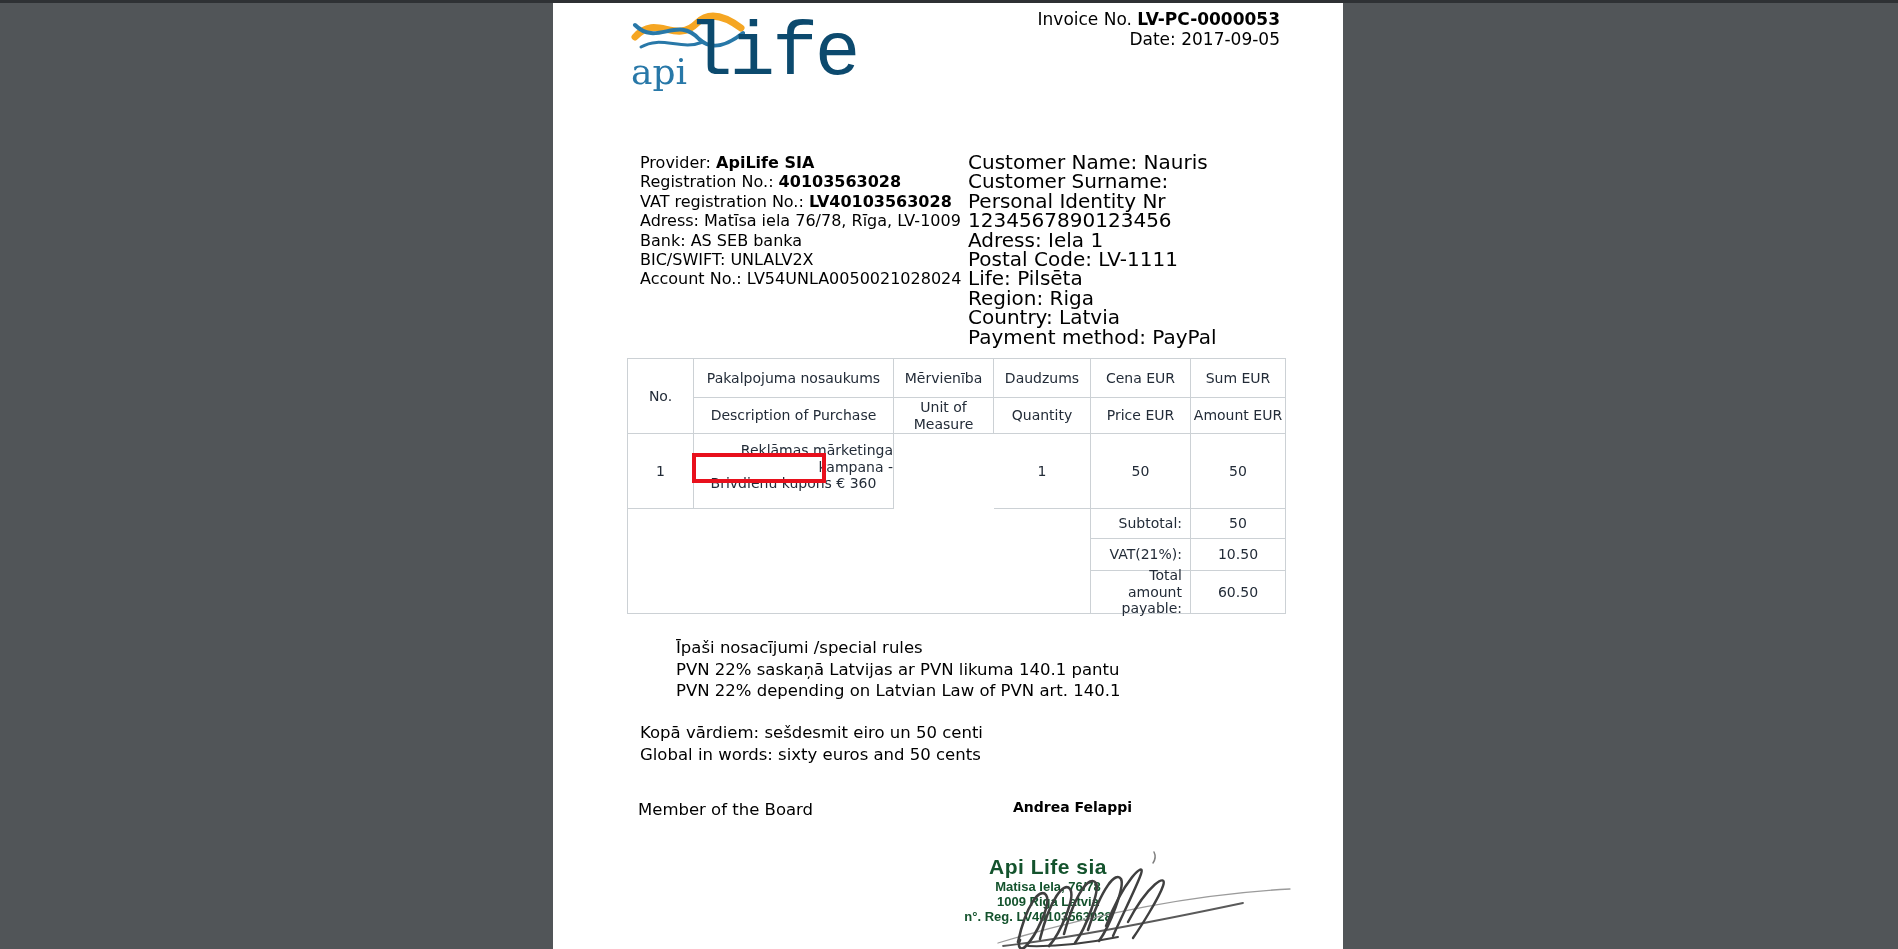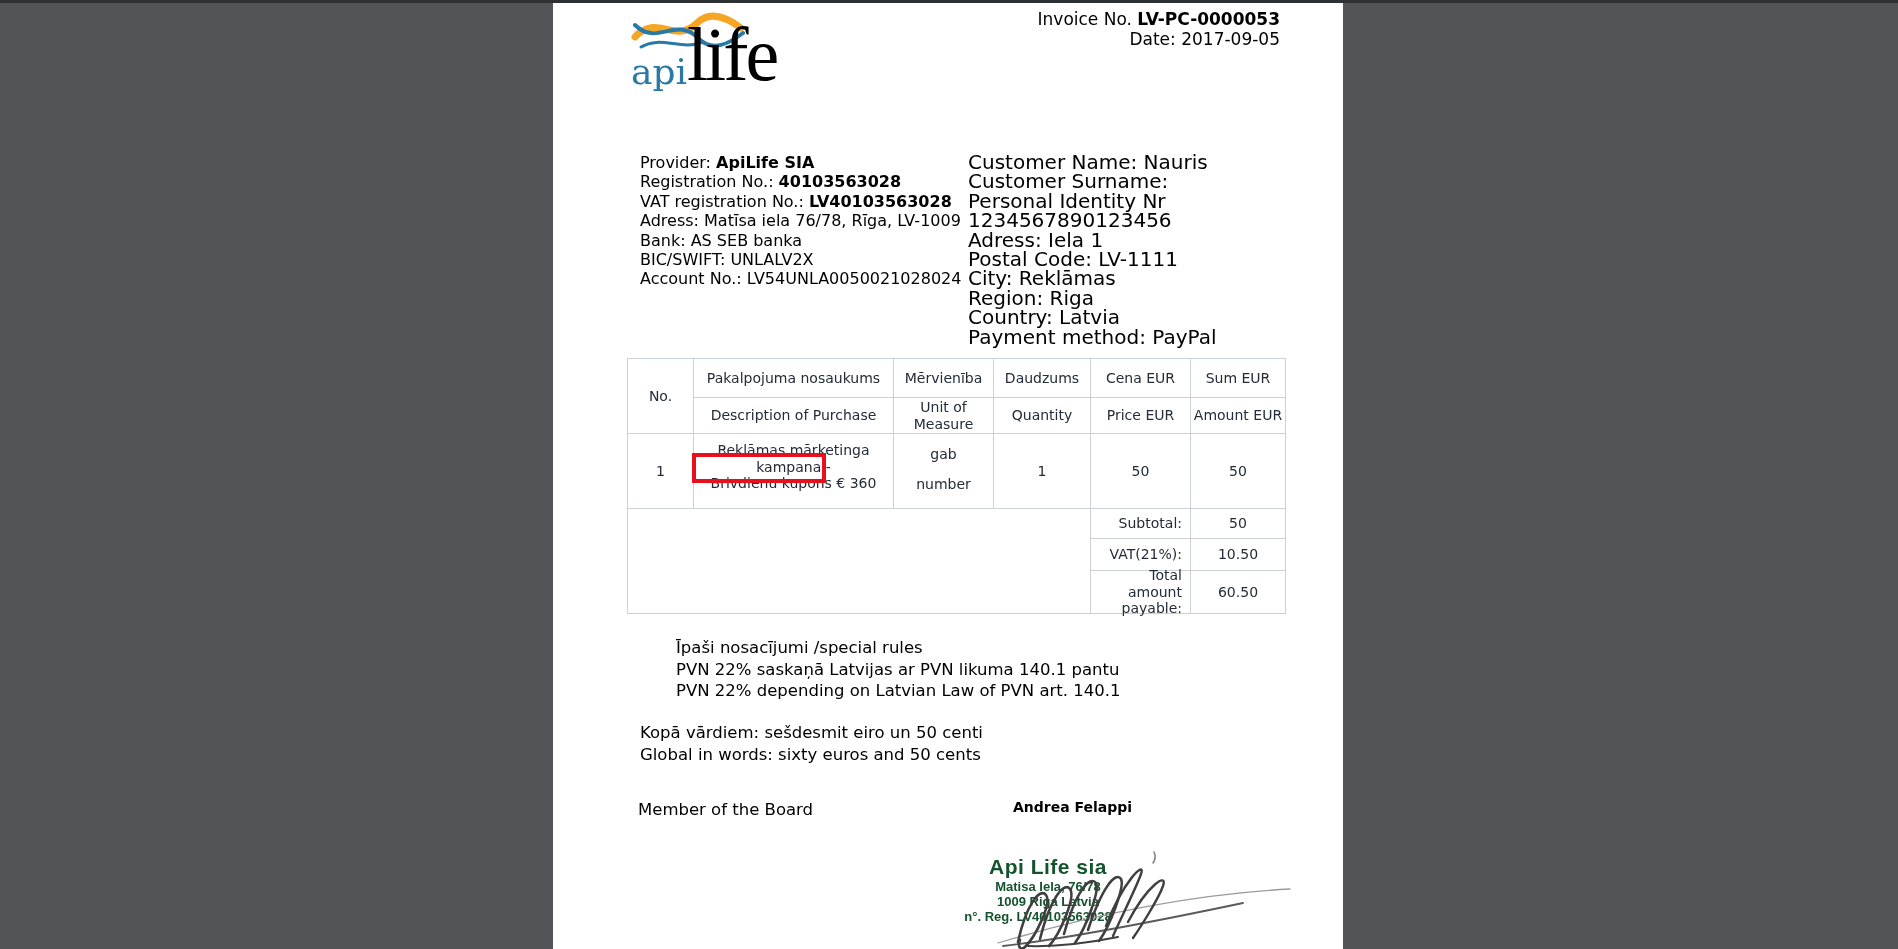--- a/index.html
+++ b/index.html
@@ -5,36 +5,36 @@
   html,body{margin:0;padding:0;background:#515558;width:1898px;height:949px;overflow:hidden;}
   *{box-sizing:border-box;}
   .topline{position:absolute;left:0;top:0;width:1898px;height:3px;background:#2e3134;}
   .paper{position:absolute;left:553px;top:3px;width:790px;height:946px;background:#ffffff;
          font-family:"DejaVu Sans",sans-serif;color:#000;}
 
   
   .logo{position:absolute;left:78px;top:4px;width:220px;height:86px;}
   .logo-waves{position:absolute;left:0;top:0;}
   .logo-api{position:absolute;left:0;top:47px;font-family:"DejaVu Serif",serif;font-size:36px;line-height:1;color:#2878a8;}
-  .logo-life{position:absolute;left:56px;top:9px;font-family:Liberation Serif, serif;font-size:76px;line-height:1;letter-spacing:-3px;color:#000000;}
+  .logo-life{position:absolute;left:56px;top:9px;font-family:Liberation Mono, monospace;font-size:76px;line-height:1;letter-spacing:-3px;color:#0c4a6e;}
 
   
   .inv-meta{position:absolute;right:63px;top:6px;text-align:right;font-size:17px;line-height:20px;}
   .inv-meta b{font-weight:bold;}
 
   
   .provider{position:absolute;left:87px;top:150px;font-size:16px;line-height:19.4px;}
   .customer{position:absolute;left:415px;top:150px;font-size:20px;line-height:19.4px;}
   .bld{font-weight:bold;}
 
   
   .tbl{position:absolute;left:74px;top:355px;width:659px;height:256px;border-top:1px solid #ccd1d5;border-left:1px solid #ccd1d5;font-size:14px;color:#232c38;}
   .cell{position:absolute;border-right:1px solid #ccd1d5;border-bottom:1px solid #ccd1d5;display:flex;align-items:center;justify-content:center;text-align:center;line-height:16.5px;}
   .cell.right{justify-content:flex-end;text-align:right;padding-right:8px;}
-  .desc-cell{flex-direction:column;justify-content:flex-start;padding-top:8px;}
+  .desc-cell{flex-direction:column;justify-content:flex-start;padding-top:8px;text-align:right;}
   .unit-cell{flex-direction:column;justify-content:space-between;padding:12px 0 16px 0;}
   .redbox{position:absolute;left:64px;top:94px;width:134px;height:30px;border:4px solid #e8101c;background:transparent;}
 
   
   .notes{position:absolute;left:87px;top:634px;font-size:16.5px;line-height:21.6px;margin-left:36px;}
   .words{position:absolute;left:87px;top:719px;font-size:16.5px;line-height:21.6px;}
 
   
   .sig-left{position:absolute;left:85px;top:797px;font-size:16.5px;}
   .sig-right{position:absolute;left:460px;top:796px;font-size:14px;font-weight:bold;}
@@ -77,21 +77,21 @@
     <div><span>BIC/SWIFT: </span><span>UNLALV2X</span></div>
     <div><span>Account No.: </span><span>LV54UNLA0050021028024</span></div>
   </div>
 
   <div class="customer">
     <div>Customer Name: Nauris</div>
     <div>Customer Surname:</div>
     <div>Personal Identity Nr 1234567890123456</div>
     <div>Adress: Iela 1</div>
     <div>Postal Code: LV-1111</div>
-    <div>City: Reklāmas</div>
+    <div>Life: Pilsēta</div>
     <div>Region: Riga</div>
     <div>Country: Latvia</div>
     <div>Payment method: PayPal</div>
   </div>
 
   <div class="tbl">
 
     <div class="cell" style="left:0;top:0;width:66px;height:75px;">No.</div>
 
     <div class="cell" style="left:66px;top:0;width:200px;height:39px;">Pakalpojuma nosaukums</div>
@@ -103,24 +103,20 @@
     <div class="cell" style="left:66px;top:39px;width:200px;height:36px;">Description of Purchase</div>
     <div class="cell" style="left:266px;top:39px;width:100px;height:36px;padding:0 14px;">Unit of Measure</div>
     <div class="cell" style="left:366px;top:39px;width:97px;height:36px;">Quantity</div>
     <div class="cell" style="left:463px;top:39px;width:100px;height:36px;">Price EUR</div>
     <div class="cell" style="left:563px;top:39px;width:95px;height:36px;">Amount EUR</div>
 
     <div class="cell" style="left:0;top:75px;width:66px;height:75px;">1</div>
     <div class="cell desc-cell" style="left:66px;top:75px;width:200px;height:75px;">
       <div>Reklāmas mārketinga kampana -</div>
       <div>Brivdienu kupons € 360</div>
-    </div>
-    <div class="cell unit-cell" style="left:266px;top:75px;width:100px;height:75px;">
-      <div>gab</div>
-      <div>number</div>
     </div>
     <div class="cell" style="left:366px;top:75px;width:97px;height:75px;">1</div>
     <div class="cell" style="left:463px;top:75px;width:100px;height:75px;">50</div>
     <div class="cell" style="left:563px;top:75px;width:95px;height:75px;">50</div>
 
     <div class="redbox"></div>
 
     <div class="cell" style="left:0;top:150px;width:463px;height:105px;"></div>
     <div class="cell right" style="left:463px;top:150px;width:100px;height:30px;">Subtotal:</div>
     <div class="cell" style="left:563px;top:150px;width:95px;height:30px;">50</div>

